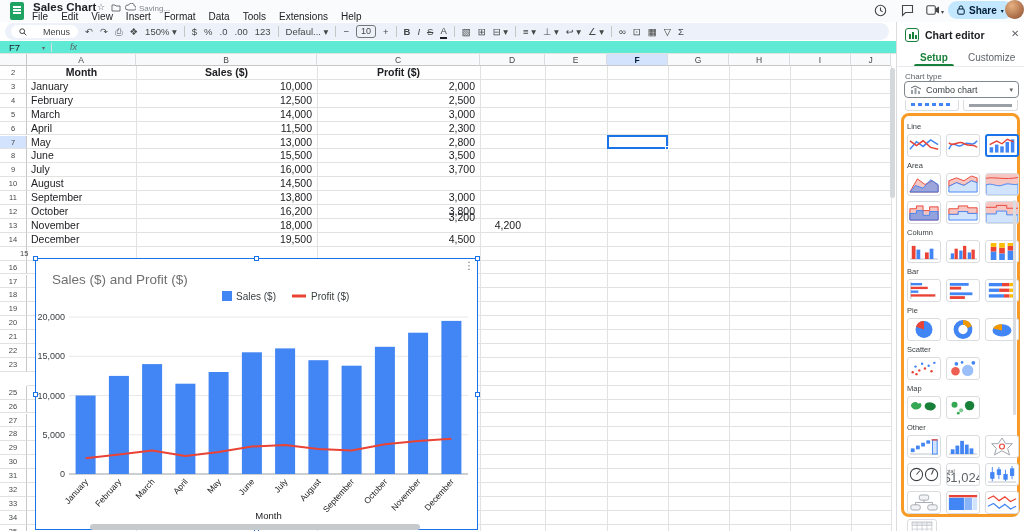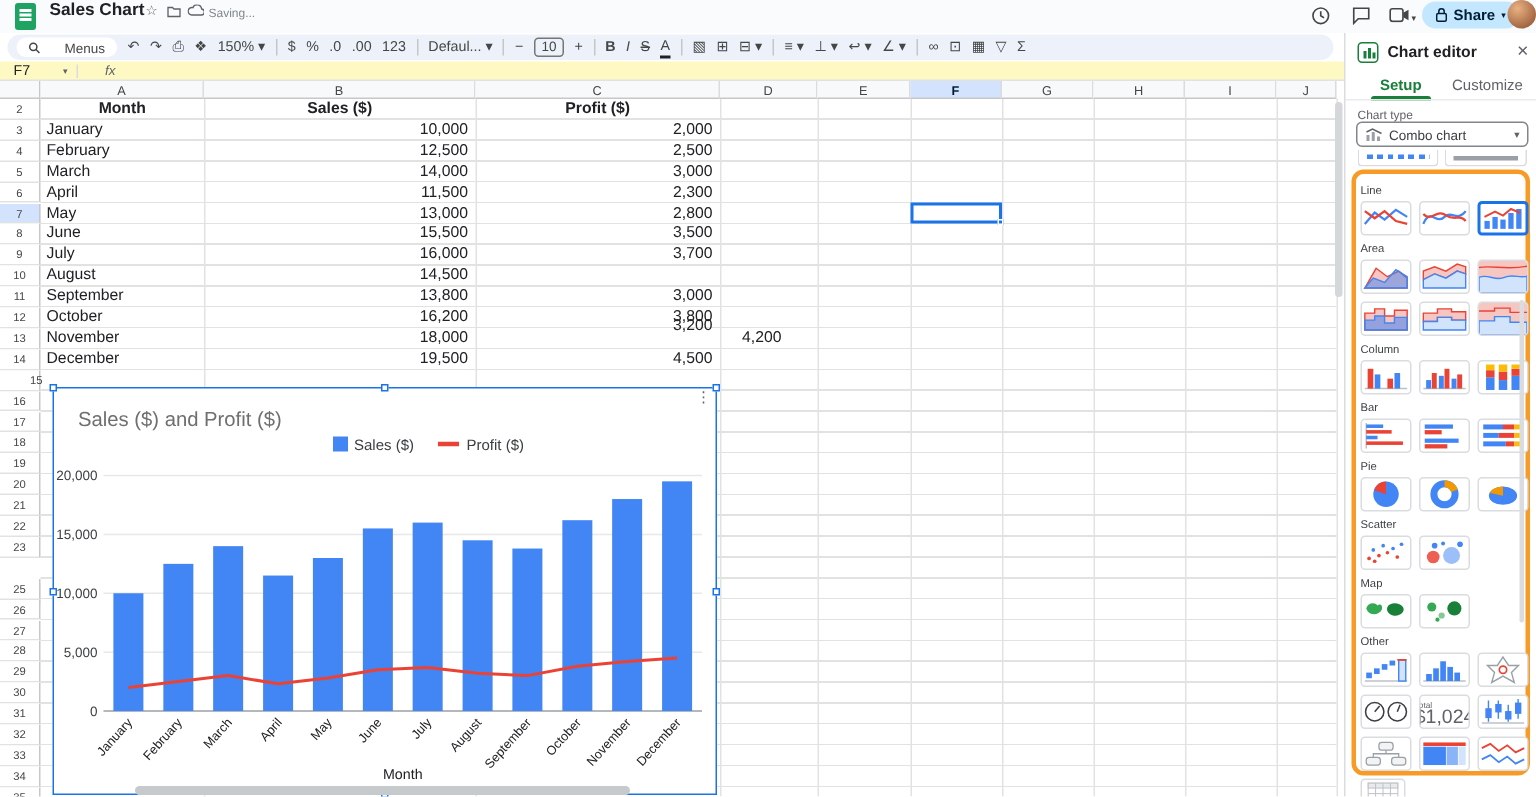--- a/index.html
+++ b/index.html
@@ -32,21 +32,21 @@
   #menus-pill span { font-size:9px; color:#444746; }
   .tool { font-size:9.5px; color:#444746; line-height:17px; white-space:nowrap; }
   .tool.b { font-weight:700; }
   .tool.i { font-style:italic; }
   .tool.s { text-decoration:line-through; }
   .tool.u { border-bottom:2px solid #202124; line-height:12px; }
   .tool.box { border:1px solid #747775; border-radius:3px; padding:0 4px; line-height:11px; font-size:9px; }
   .tsep { width:1px; height:11px; background:#c4c7c5; }
 
   
-  #fbar { left:0; top:41px; width:896px; height:13px; background:#fef9c3; border-bottom:1px solid #e1e3e1;
+  #fbar { left:0; top:41px; width:896px; height:13px; background:#5eead4; border-bottom:1px solid #e1e3e1;
           display:flex; align-items:center; }
   #namebox { width:40px; font-size:9.5px; color:#202124; padding-left:9px; }
   #namebox-caret { font-size:6px; color:#5f6368; margin-left:2px; }
   #fx { font-size:9px; font-style:italic; color:#5f6368; margin-left:18px; }
 
   
   #corner { left:0; top:54px; width:27px; height:12px; background:#f8f9fa; border-right:1px solid #c7c7c7; border-bottom:1px solid #c7c7c7; }
   .colhdr { top:54px; height:12px; background:#f8f9fa; border-right:1px solid #dadce0; border-bottom:1px solid #c7c7c7;
             font-size:8.5px; color:#444746; text-align:center; line-height:12px; }
   .colhdr.sel { background:#d3e3fd; font-weight:700; color:#001d35; }
@@ -121,20 +121,31 @@
     </div>
     <div id="doc-title" class="abs">Sales Chart</div>
     <div class="abs tb-ic" style="left:97px">☆</div>
     <svg class="hdr-svg" style="left:111px" width="10" height="9" viewBox="0 0 10 9">
         <path d="M1,2 h3 l1,1 h4 v5 h-8 z" fill="none" stroke="#5f6368" stroke-width="0.9"></path>
       </svg>
     <svg class="hdr-svg" style="left:125px" width="11" height="8" viewBox="0 0 11 8">
         <path d="M3,7 a2.5,2.5 0 1 1 0.6-4.9 a3,3 0 0 1 5.8,0.9 a2,2 0 0 1 -0.4,4 z" fill="none" stroke="#5f6368" stroke-width="0.9"></path>
       </svg>
     <div id="saving-text" class="abs" style="left:139px">Saving...</div>
+    <div id="menubar" class="abs">
+        <span>File</span>
+        <span>Edit</span>
+        <span>View</span>
+        <span>Insert</span>
+        <span>Format</span>
+        <span>Data</span>
+        <span>Tools</span>
+        <span>Extensions</span>
+        <span>Help</span>
+      </div>
 
     <svg class="hdr-svg" style="left:874px;top:4px" width="13" height="13" viewBox="0 0 13 13">
         <circle cx="6.5" cy="6.5" r="5.2" fill="none" stroke="#444746" stroke-width="1.1"></circle>
         <path d="M6.5,3.5 v3 l2.2,1.4" fill="none" stroke="#444746" stroke-width="1.1"></path>
       </svg>
     <svg class="hdr-svg" style="left:901px;top:4px" width="13" height="13" viewBox="0 0 13 13">
         <path d="M1.5,1.5 h10 v7 h-7 l-3,3 z" fill="none" stroke="#444746" stroke-width="1.1"></path>
       </svg>
     <svg class="hdr-svg" style="left:926px;top:5px" width="14" height="10" viewBox="0 0 14 10">
         <rect x="0.8" y="0.8" width="8.5" height="8.4" rx="1.5" fill="none" stroke="#444746" stroke-width="1.1"></rect>

